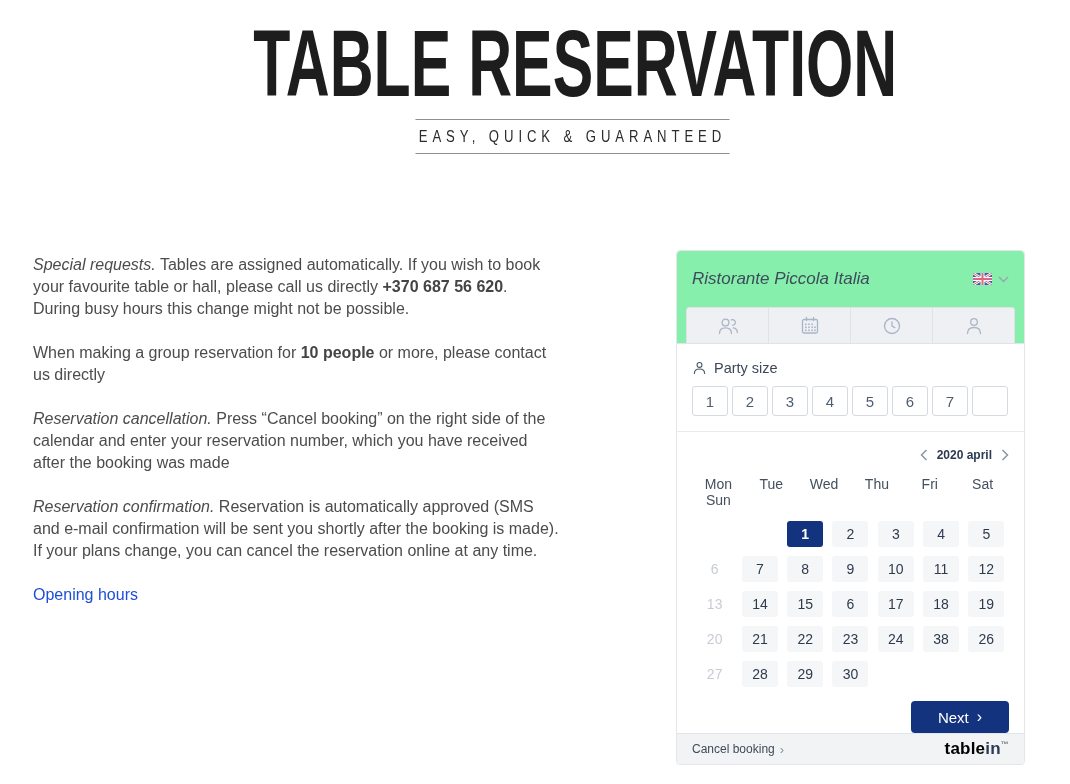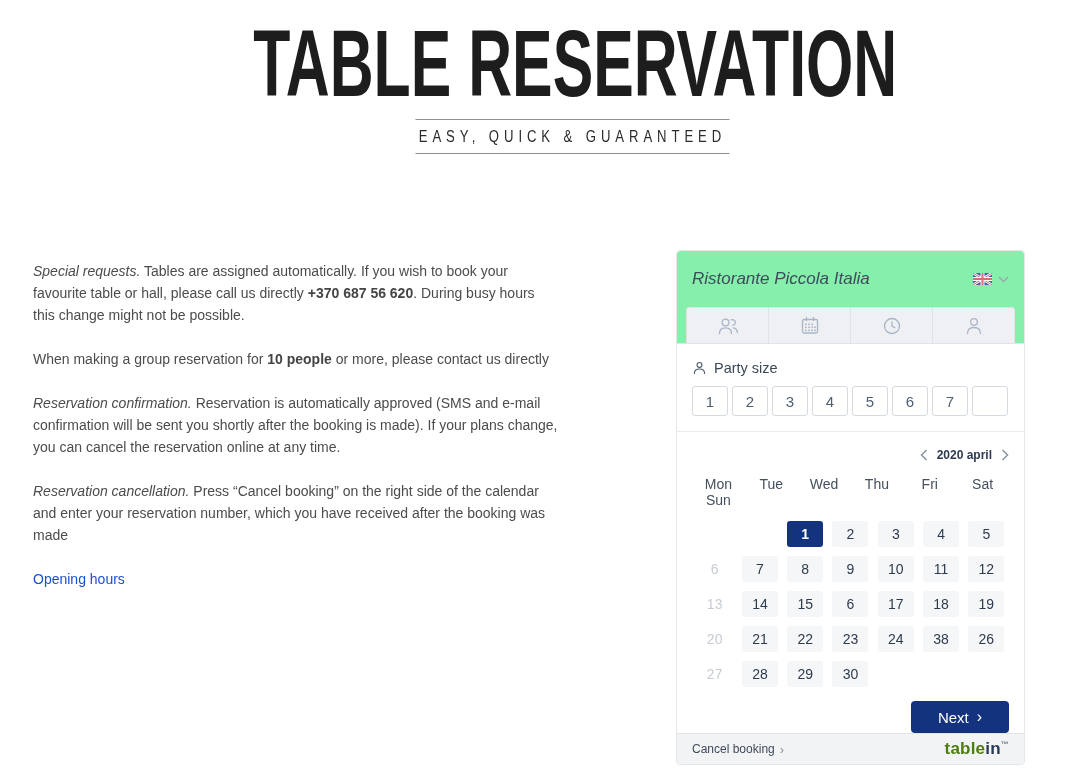--- a/index.html
+++ b/index.html
@@ -10,21 +10,21 @@
   .title-block { position:absolute; top:16px; left:72px; width:1000px; text-align:center; }
   .main-title { display:inline-block; font-size:95px; line-height:1.0; font-weight:700;
     color:#1d1d1d; letter-spacing:0px; transform:scaleX(0.64); transform-origin:50% 0;
     white-space:nowrap; }
   .subtitle-wrap { display:inline-block; transform:scaleX(0.82); transform-origin:50% 0; margin-top:8px; }
   .subtitle { display:inline-block; border-top:1px solid #8f8f8f; border-bottom:1px solid #8f8f8f;
     padding:8px 4px 7px 4px; font-size:16px; font-weight:500; letter-spacing:6px;
     color:#2b2b2b; white-space:nowrap; }
 
   
-  .article { position:absolute; left:33px; top:260px; width:526px; font-size:14px;
+  .article { position:absolute; left:33px; top:254px; width:526px; font-size:16px;
     line-height:22px; color:#4c4c4c; }
   .article p { margin:0 0 22px 0; }
   .article .it { font-style:italic; }
   .article .b  { font-weight:700; color:#444; }
   .opening-title { font-weight:400; color:#1d4ed8; margin-bottom:16px; }
   .hours-line { line-height:22px; }
 
   
   .card { position:absolute; left:676px; top:250px; width:349px; height:515px;
     background:#ffffff; border:1px solid #e3e6ea; border-radius:4px;
@@ -70,41 +70,41 @@
     border-radius:4px; font-family:"Liberation Sans", sans-serif; font-size:15px;
     display:flex; align-items:center; justify-content:center; gap:8px; cursor:pointer; }
   .next-chev { font-size:16px; line-height:1; margin-top:-1px; }
 
   .card-footer { height:31px; background:#f2f3f5; border-top:1px solid #e1e4e9;
     border-radius:0 0 4px 4px; display:flex; align-items:center; justify-content:space-between;
     padding:0 15px; }
   .cancel-link { font-size:12px; color:#3e4b5b; display:flex; align-items:center; gap:5px; cursor:pointer; }
   .cancel-chev { color:#8a94a2; font-size:13px; }
   .brand { font-size:17px; font-weight:700; letter-spacing:0.2px; }
-  .brand .t { color:#4d7c0f;text-align:center; }
+  .brand .t { color:#000000;text-align:center; }
   .brand .i { color:#2b3a55; }
   .brand sup { font-size:8px; color:#6b7684; }
 
   svg { display:block; }
 </style>
 </head>
 <body>
 
 <div class="title-block">
   <div class="main-title">TABLE RESERVATION</div><br>
   <span class="subtitle-wrap">
     <span class="subtitle">EASY, QUICK &amp; GUARANTEED</span>
   </span>
 </div>
 
 <div class="article">
   <p><span class="it">Special requests.</span><span> Tables are assigned automatically. If you wish to book your favourite table or hall, please call us directly </span><span class="b">+370 687 56 620</span><span>. During busy hours this change might not be possible.</span></p>
   <p><span>When making a group reservation for </span><span class="b">10 people</span><span> or more, please contact us directly</span></p>
+  <p><span class="it">Reservation cancellation.</span><span> Press “Cancel booking” on the right side of the calendar and enter your reservation number, which you have received after the booking was made</span></p>
   <p><span class="it">Reservation confirmation.</span><span> Reservation is automatically approved (SMS and e-mail confirmation will be sent you shortly after the booking is made). If your plans change, you can cancel the reservation online at any time.</span></p>
-  <p><span class="it">Reservation cancellation.</span><span> Press “Cancel booking” on the right side of the calendar and enter your reservation number, which you have received after the booking was made</span></p>
   <div class="opening-title">Opening hours</div>
 </div>
 
 <div class="card">
 
   <div class="card-header">
     <div class="name-row">
       <span class="restaurant-name">Ristorante Piccola Italia</span>
       <span class="lang">
         <svg width="19" height="12" viewBox="0 0 19 12">

